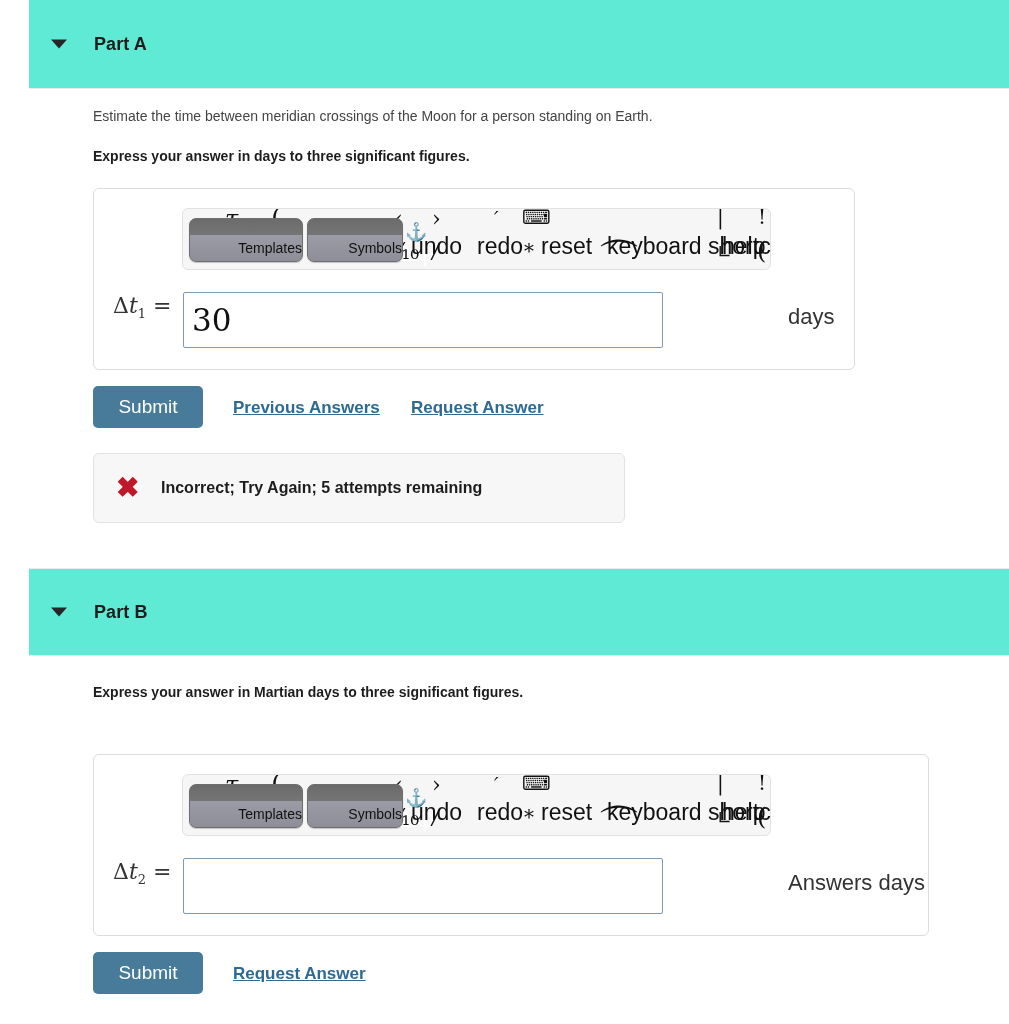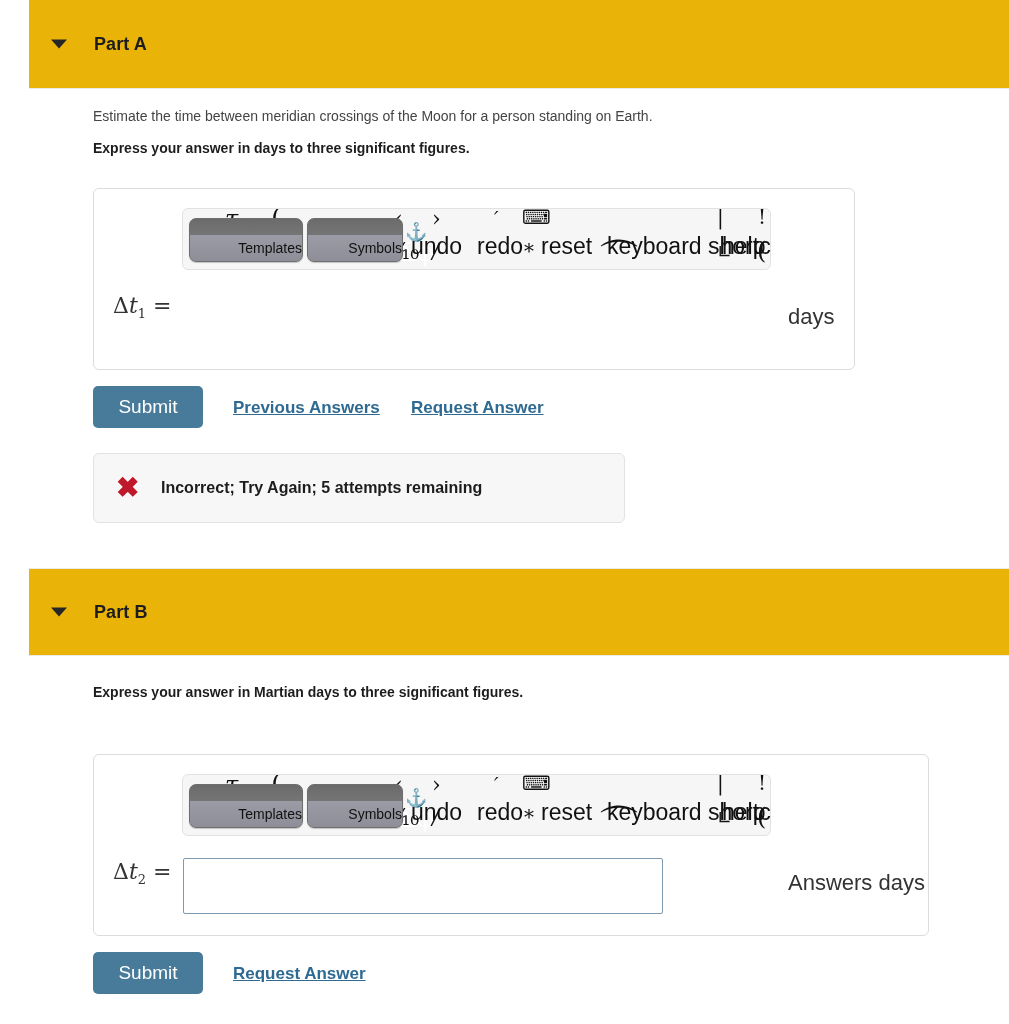--- a/index.html
+++ b/index.html
@@ -9,21 +9,21 @@
     background: #ffffff;
     font-family: "Liberation Sans", sans-serif;
     -webkit-font-smoothing: antialiased;
   }
   .page { position: relative; width: 1009px; height: 1024px; overflow: hidden; background:#fff; }
 
   
   .part-header {
     position: absolute;
     left: 29px; right: 0;
-    background: #eab308;
+    background: #5eead4;
     border-top: 1px solid #ebebeb;
     border-bottom: 1px solid #ebebeb;
   }
   .part-header .disclosure {
     position: absolute;
     left: 22px; top: 50%;
     transform: translateY(-50%);
     width: 0; height: 0;
     border-left: 8px solid transparent;
     border-right: 8px solid transparent;
@@ -183,21 +183,21 @@
 <body>
 
 <div class="page">
 
   <div class="part-header" style="top:-1px; height:90px;">
     <div class="disclosure"></div>
     <div class="part-title">Part A</div>
   </div>
 
   <div class="q-text" style="top:107px;">Estimate the time between meridian crossings of the Moon for a person standing on Earth.</div>
-  <div class="q-text bold" style="top:139px;">Express your answer in days to three significant figures.</div>
+  <div class="q-text bold" style="top:147px;">Express your answer in days to three significant figures.</div>
 
   <div class="answer-panel" style="top:188px; width:762px; height:182px;">
 
     <div class="mathbar" style="left:88px; top:19px; width:589px; height:62px;">
       <div class="mathbar-inner">
 
         <span class="ghost" style="left:42px; top:-4px; font-size:24px; font-style:italic;">τ</span>
         <span class="ghost" style="left:88px; top:-6px; font-size:26px;">(</span>
         <span class="ghost" style="left:196px; top:28px; font-size:26px; color:#fff;">ΑΣϕ</span>
         <span class="ghost" style="left:206px; top:30px; font-size:22px;">⅒</span>
@@ -226,20 +226,21 @@
         <div class="mb-link" style="left:358px; top:24px;">reset</div>
         <div class="mb-link" style="left:424px; top:24px;">keyboard shortcuts</div>
         <div class="mb-link" style="left:539px; top:24px;">help</div>
       </div>
     </div>
 
     <div class="ans-label" style="left:19px; top:104px;">
       <span>Δ</span><i>t</i><sub>1</sub>
       <span>=</span>
     </div>
+    <input class="ans-input" type="text" style="left: 89px; top: 103px; width: 480px; height: 56px;" value="30">
     <div class="ans-unit" style="left:694px; top:115px;">days</div>
   </div>
 
   <button class="submit-btn" style="left:93px; top:386px; width:110px; height:42px;">Submit</button>
   <div class="link" style="left:233px; top:398px;">Previous Answers</div>
   <div class="link" style="left:411px; top:398px;">Request Answer</div>
 
   <div class="feedback" style="left:93px; top:453px; width:532px; height:70px;">
     <div class="xmark">✖</div>
     <div class="fb-text">Incorrect; Try Again; 5 attempts remaining</div>

